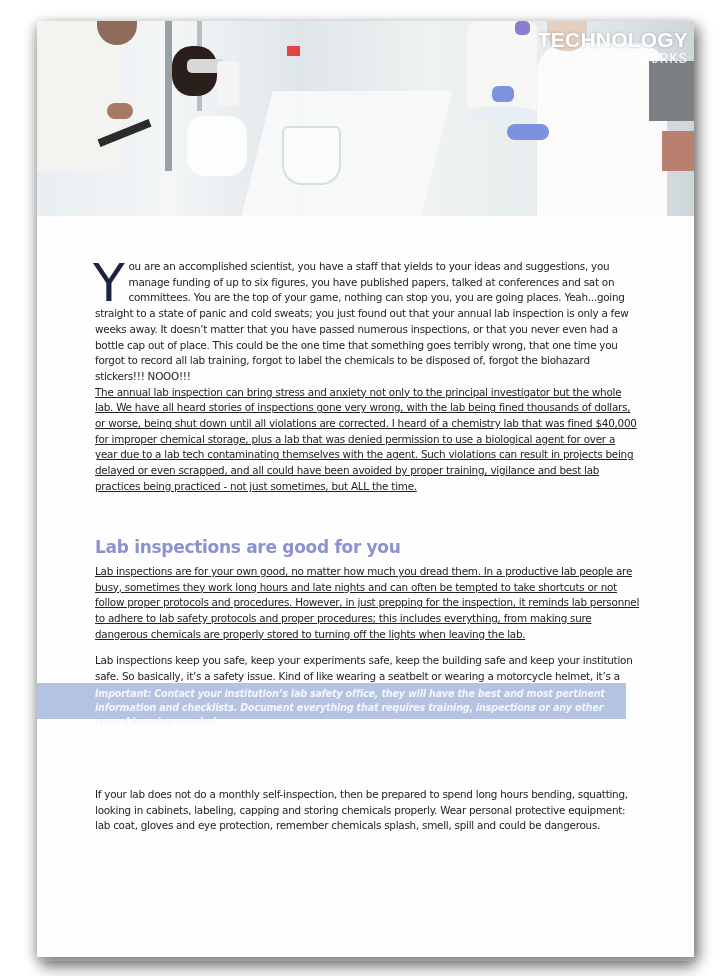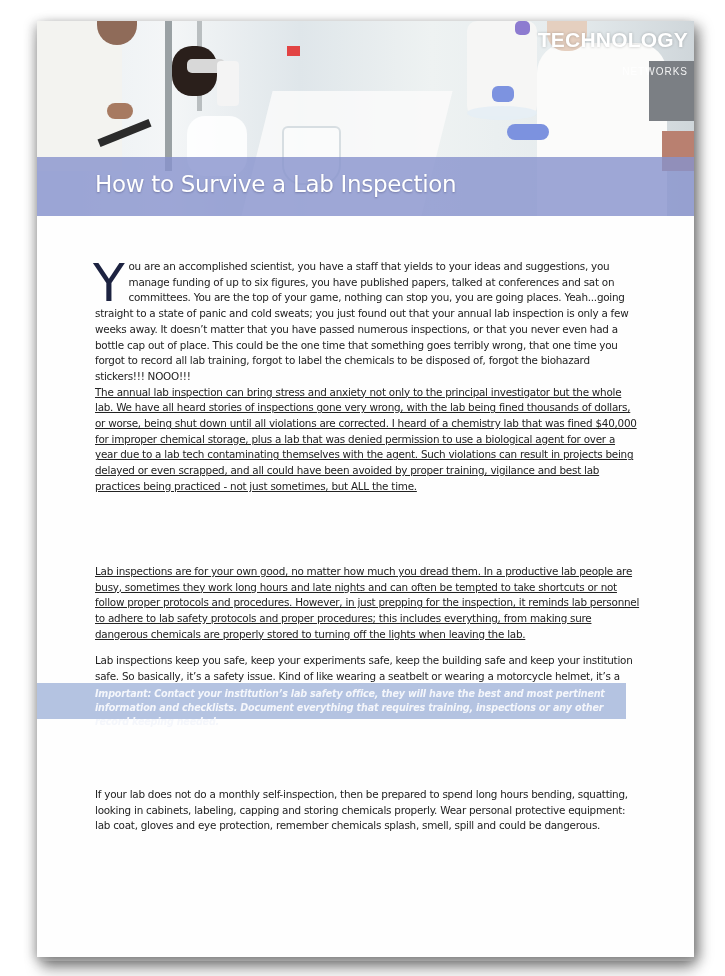--- a/index.html
+++ b/index.html
@@ -43,21 +43,21 @@
   .coat4 { left: 500px; top: 22px; width: 130px; height: 173px; background: #fbfbfa; border-radius: 30px 30px 0 0; }
   .head4 { left: 510px; top: 0; width: 40px; height: 30px; background: #e5cfbf; border-radius: 0 0 18px 18px; }
   .glove4a { left: 455px; top: 65px; width: 22px; height: 16px; background: #7d93e0; border-radius: 6px; }
   .glove4b { left: 470px; top: 103px; width: 42px; height: 16px; background: #7c92df; border-radius: 8px; }
   .dish { left: 430px; top: 85px; width: 70px; height: 14px; background: rgba(230,238,245,0.9); border-radius: 50%; }
   .right-eq { left: 612px; top: 40px; width: 45px; height: 60px; background: #7b7f84; }
   .right-red { left: 625px; top: 110px; width: 32px; height: 40px; background: #b98070; }
 
   .logo { position: absolute; right: 6px; top: 8px; text-align: right; line-height: 1; }
   .logo-top { font-family: "Liberation Sans", sans-serif; font-weight: bold; font-size: 21px; color: #ffffff; letter-spacing: 0.2px; text-shadow: 0 0 3px rgba(0,0,0,0.25); display: block; }
-  .logo-bot { font-family: Liberation Sans, sans-serif; font-size: 10px; color: rgba(255,255,255,0.9); letter-spacing: 1px; display: block; margin-top: 17px; }
+  .logo-bot { font-family: Liberation Mono, monospace; font-size: 14px; color: rgba(255,255,255,0.9); letter-spacing: 1px; display: block; margin-top: 2px; }
 
   .banner {
     position: absolute; left: 0; top: 136px; width: 657px; height: 59px;
     background: rgba(135,146,205,0.80);
   }
   .banner-title {
     position: absolute; left: 58px; top: 14px; font-family: "DejaVu Sans", sans-serif;
     font-size: 23px; color: #ffffff; letter-spacing: -0.3px; text-shadow: 0 1px 2px rgba(40,40,80,0.35);
     white-space: nowrap;
   }
@@ -120,30 +120,28 @@
     <div class="shape glove4a"></div>
     <div class="shape glove4b"></div>
     <div class="shape right-eq"></div>
     <div class="shape right-red"></div>
 
     <div class="logo">
       <span class="logo-top">TECHNOLOGY</span>
       <span class="logo-bot">NETWORKS</span>
     </div>
 
-    <div class="banner">
-      <div class="banner-title">How to Survive a Lab Inspection</div>
-    </div>
   </div>
 
   <div class="content">
     <p class="body"><span class="dropcap">Y</span><span>ou are an accomplished scientist, you have a staff that yields to your ideas and suggestions, you manage funding of up to six figures, you have published papers, talked at conferences and sat on committees. You are the top of your game, nothing can stop you, you are going places. Yeah...going straight to a state of panic and cold sweats; you just found out that your annual lab inspection is only a few weeks away. It doesn’t matter that you have passed numerous inspections, or that you never even had a bottle cap out of place. This could be the one time that something goes terribly wrong, that one time you forgot to record all lab training, forgot to label the chemicals to be disposed of, forgot the biohazard stickers!!! NOOO!!!</span></p>
 
     <p class="body p2">The annual lab inspection can bring stress and anxiety not only to the principal investigator but the whole lab. We have all heard stories of inspections gone very wrong, with the lab being fined thousands of dollars, or worse, being shut down until all violations are corrected. I heard of a chemistry lab that was fined $40,000 for improper chemical storage, plus a lab that was denied permission to use a biological agent for over a year due to a lab tech contaminating themselves with the agent. Such violations can result in projects being delayed or even scrapped, and all could have been avoided by proper training, vigilance and best lab practices being practiced - not just sometimes, but ALL the time.</p>
 
+    <h2 class="section h-lab">Lab inspections are good for you</h2>
     <p class="body p3">Lab inspections are for your own good, no matter how much you dread them. In a productive lab people are busy, sometimes they work long hours and late nights and can often be tempted to take shortcuts or not follow proper protocols and procedures. However, in just prepping for the inspection, it reminds lab personnel to adhere to lab safety protocols and proper procedures; this includes everything, from making sure dangerous chemicals are properly stored to turning off the lights when leaving the lab.</p>
     <p class="body p4">Lab inspections keep you safe, keep your experiments safe, keep the building safe and keep your institution safe. So basically, it’s a safety issue. Kind of like wearing a seatbelt or wearing a motorcycle helmet, it’s a pain in the butt, but it keeps us safe.</p>
 
     <p class="body p5">If your lab does not do a monthly self-inspection, then be prepared to spend long hours bending, squatting, looking in cabinets, labeling, capping and storing chemicals properly. Wear personal protective equipment: lab coat, gloves and eye protection, remember chemicals splash, smell, spill and could be dangerous.</p>
   </div>
 </div>
 
 <div class="callout">
   <div class="callout-text">Important: Contact your institution’s lab safety office, they will have the best and most pertinent information and checklists. Document everything that requires training, inspections or any other record keeping needed.</div>
 </div>

